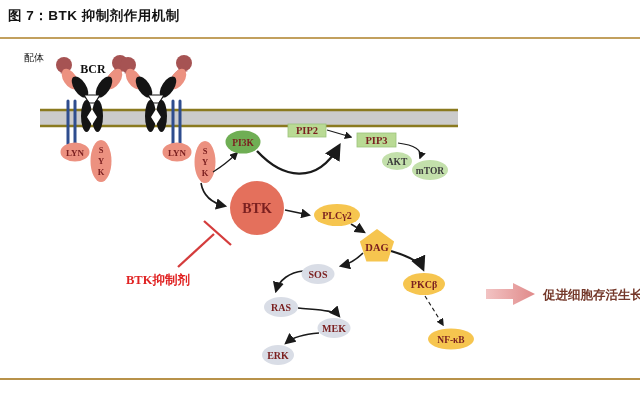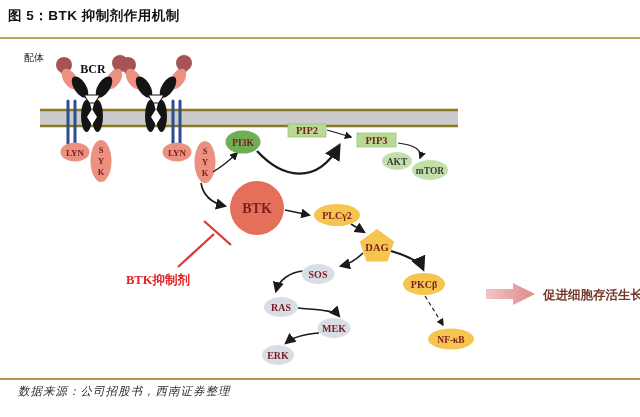--- a/index.html
+++ b/index.html
@@ -21,21 +21,21 @@
   svg{position:absolute;left:0;top:0;}
   svg text{font-family:"Liberation Serif", serif;}
   .node-txt{font-weight:bold;fill:#7b2020;}
   .pale-txt{font-weight:bold;fill:#3c3c3c;}
 </style>
 </head>
 <body>
 
 <div class="page">
 
-  <div class="fig-title">图 5：BTK 抑制剂作用机制</div>
+  <div class="fig-title">图 7：BTK 抑制剂作用机制</div>
   <div class="rule rule-top"></div>
 
   <svg width="640" height="417" viewBox="0 0 640 417">
     <defs>
       <marker id="ah" viewBox="0 0 10 10" refX="8" refY="5" markerWidth="7" markerHeight="7" orient="auto-start-reverse">
         <path d="M0 0 L10 5 L0 10 z" fill="#1a1a1a"></path>
       </marker>
       <linearGradient id="pinkgrad" x1="0" y1="0" x2="1" y2="0">
         <stop offset="0" stop-color="#f2c3c3"></stop>
         <stop offset="1" stop-color="#e08a8a"></stop>
@@ -186,15 +186,14 @@
     <g>
       <ellipse cx="278" cy="355" rx="16" ry="10" fill="#d9dde6"></ellipse>
       <text class="node-txt" x="278" y="359" text-anchor="middle" font-size="10">ERK</text>
     </g>
 
     <polygon points="486,289 513,289 513,283 535,294 513,305 513,299 486,299" fill="url(#pinkgrad)"></polygon>
     <text x="543" y="299" font-size="12.5" font-weight="bold" fill="#74382a">促进细胞存活生长</text>
   </svg>
 
   <div class="rule rule-bottom"></div>
-  <div class="fig-source">数据来源：公司招股书，西南证券整理</div>
 
 </div>
 
 </body></html>

